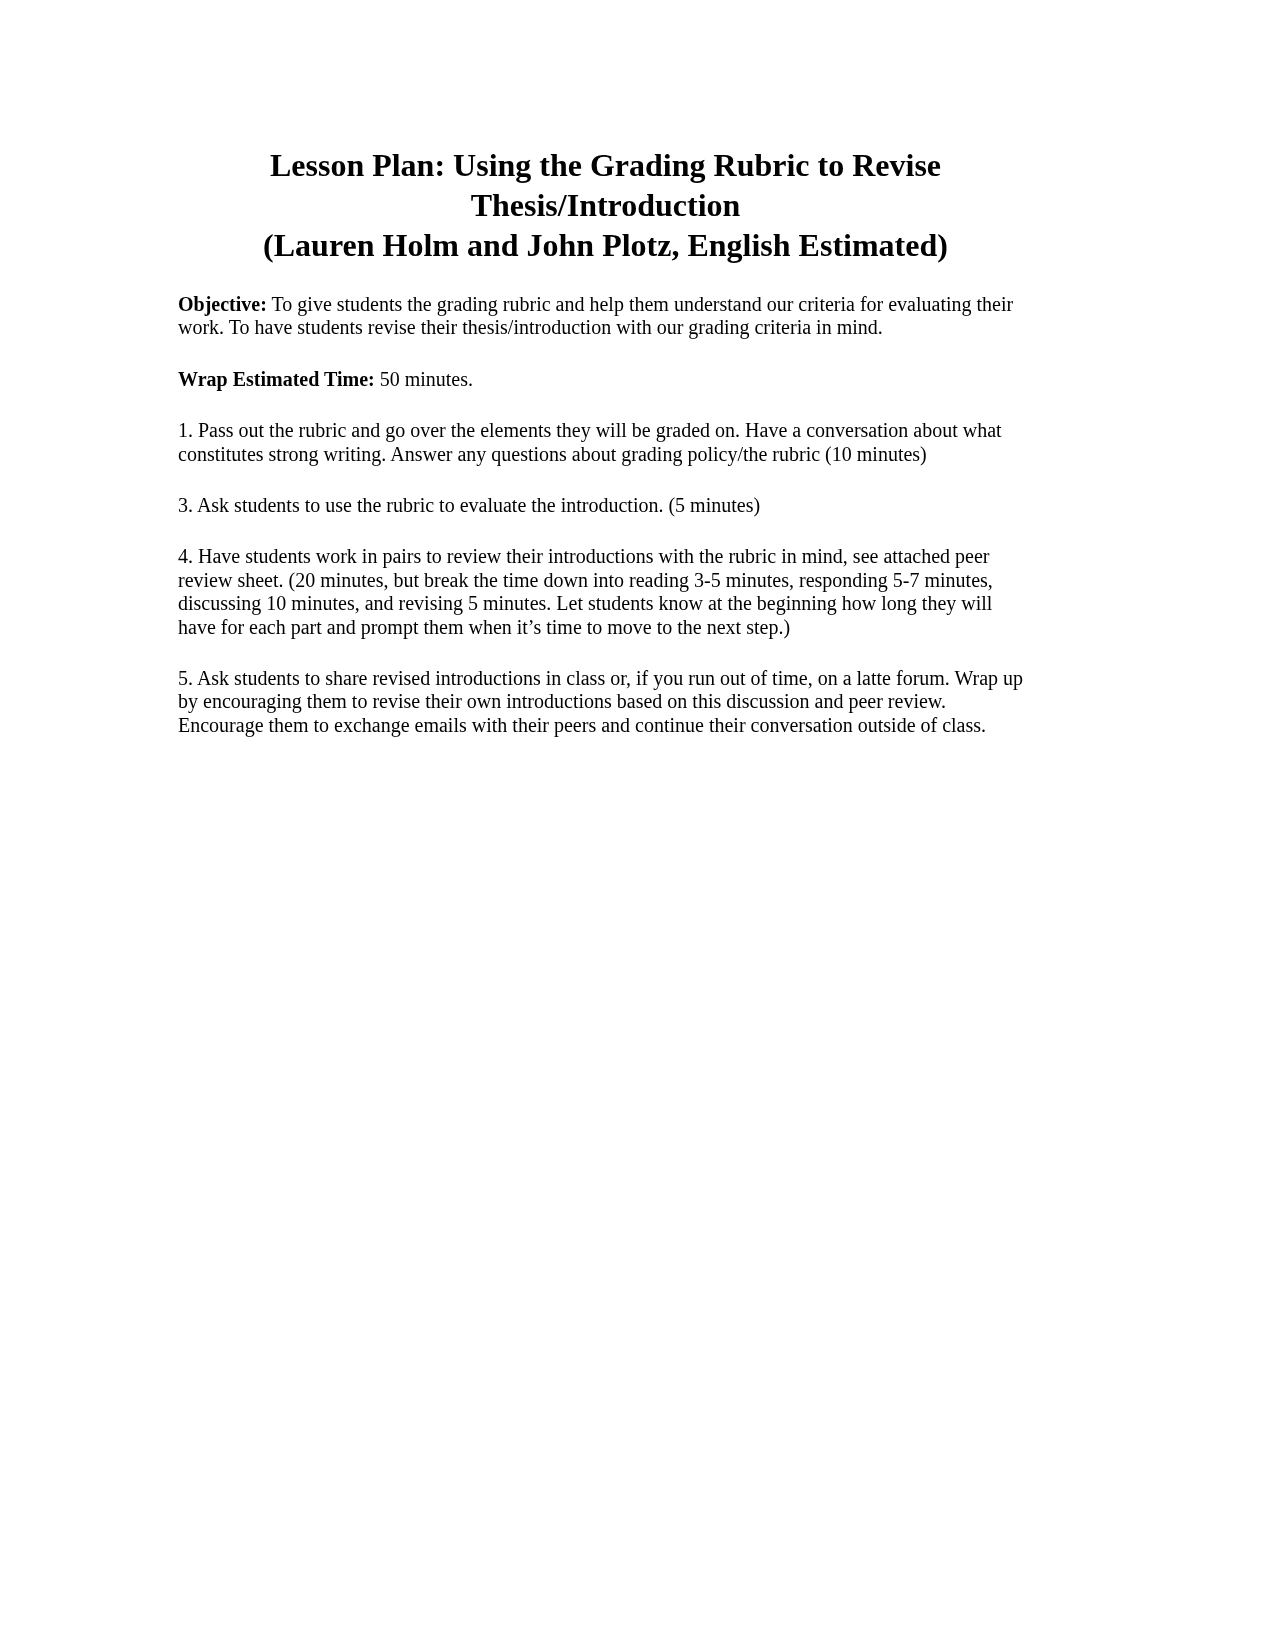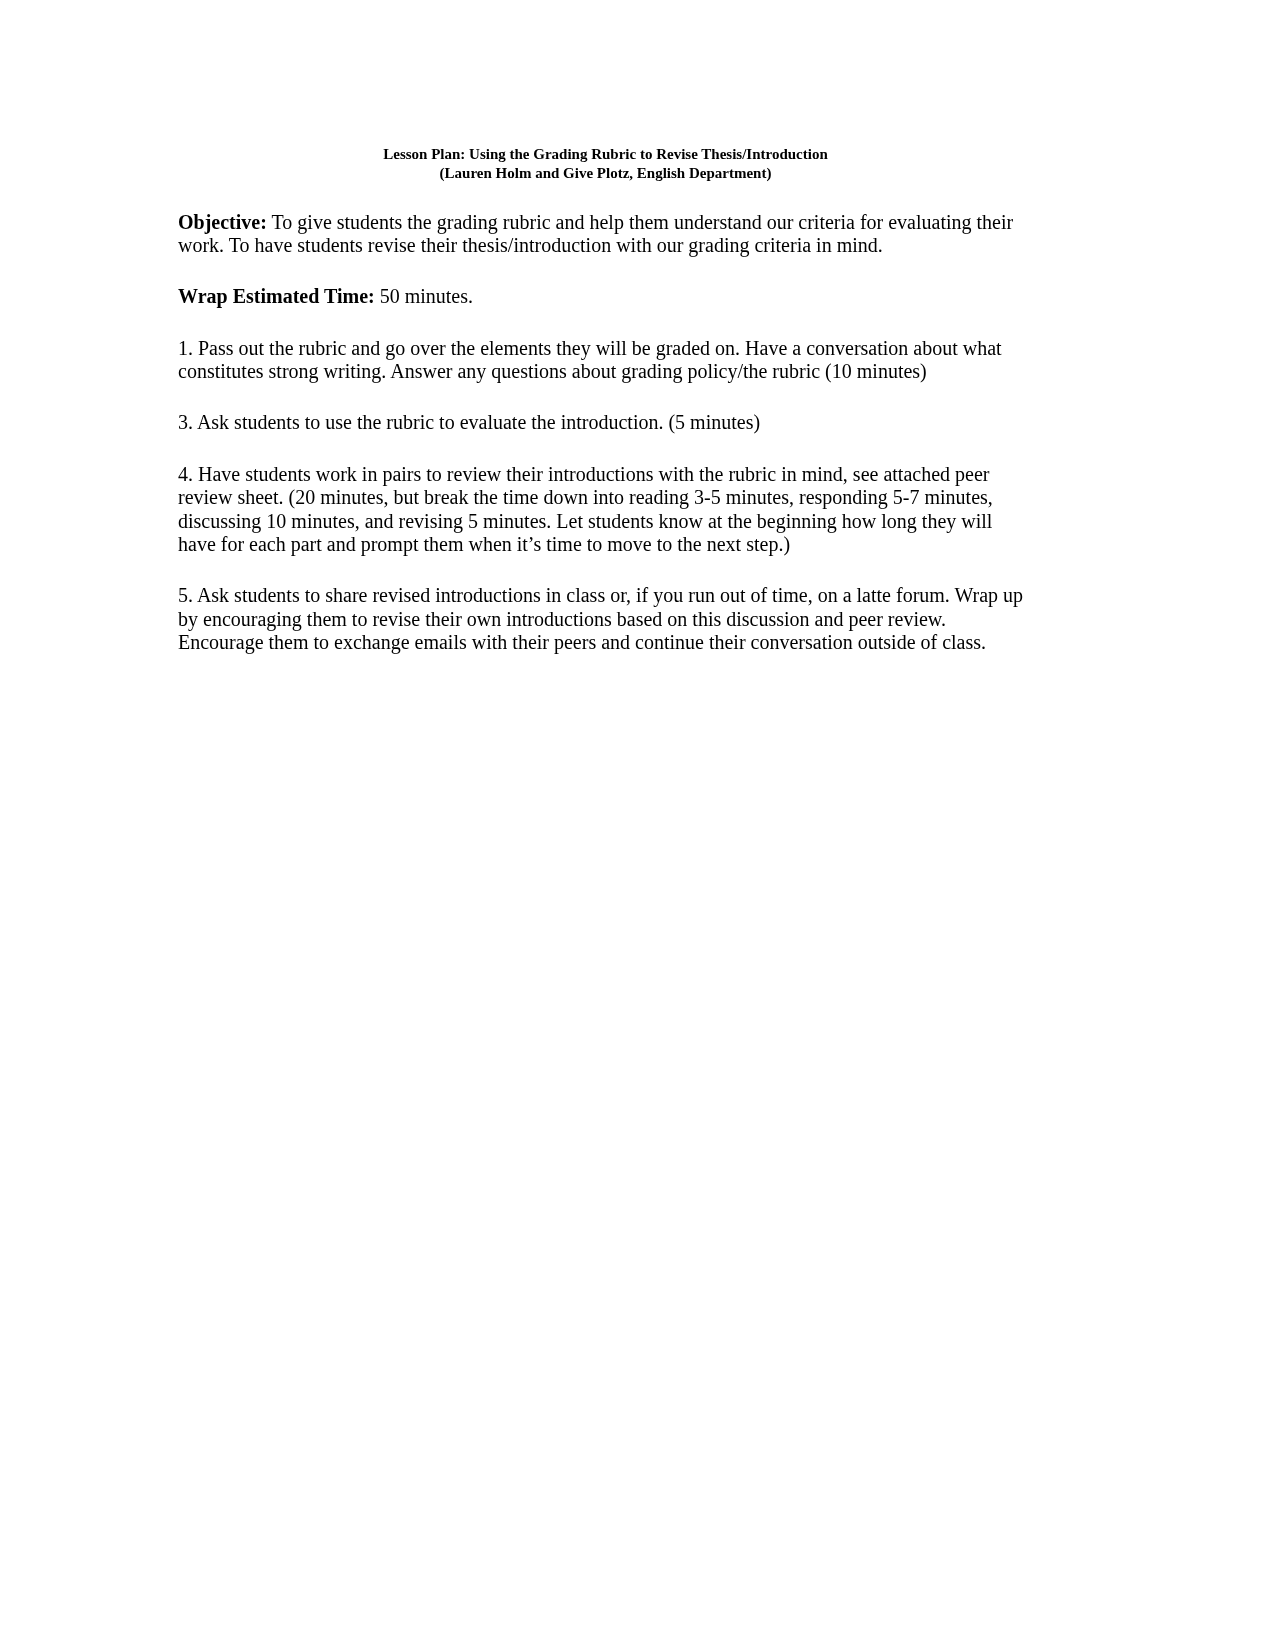--- a/index.html
+++ b/index.html
@@ -17,42 +17,42 @@
   .page {
     box-sizing: border-box;
     width: 1275px;
     min-height: 1651px;
     padding: 145px 242px 100px 178px;
     background: #ffffff;
   }
   .doc-title {
     text-align: center;
     font-weight: bold;
-    font-size: 15px;
+    font-size: 32px;
     line-height: 1.25;
     margin: 0 0 28px 0;
   }
   .para {
     font-size: 20px;
     line-height: 1.17;
     margin: 0 0 28px 0;
     text-align: left;
   }
   .para strong {
     font-weight: bold;
   }
 </style>
 </head>
 <body>
 
 <div class="page">
 
   <h1 class="doc-title">
     <span>Lesson Plan: Using the Grading Rubric to Revise Thesis/Introduction</span><br>
-    <span>(Lauren Holm and Give Plotz, English Department)</span>
+    <span>(Lauren Holm and John Plotz, English Estimated)</span>
   </h1>
 
   <p class="para"><strong>Objective:</strong><span> To give students the grading rubric and help them understand our criteria for evaluating their work. To have students revise their thesis/introduction with our grading criteria in mind.</span></p>
 
   <p class="para"><strong>Wrap Estimated Time:</strong><span> 50 minutes.</span></p>
 
 
   <p class="para"><span>1. Pass out the rubric and go over the elements they will be graded on. Have a conversation about what constitutes strong writing. Answer any questions about grading policy/the rubric (10 minutes)</span></p>
 
 

